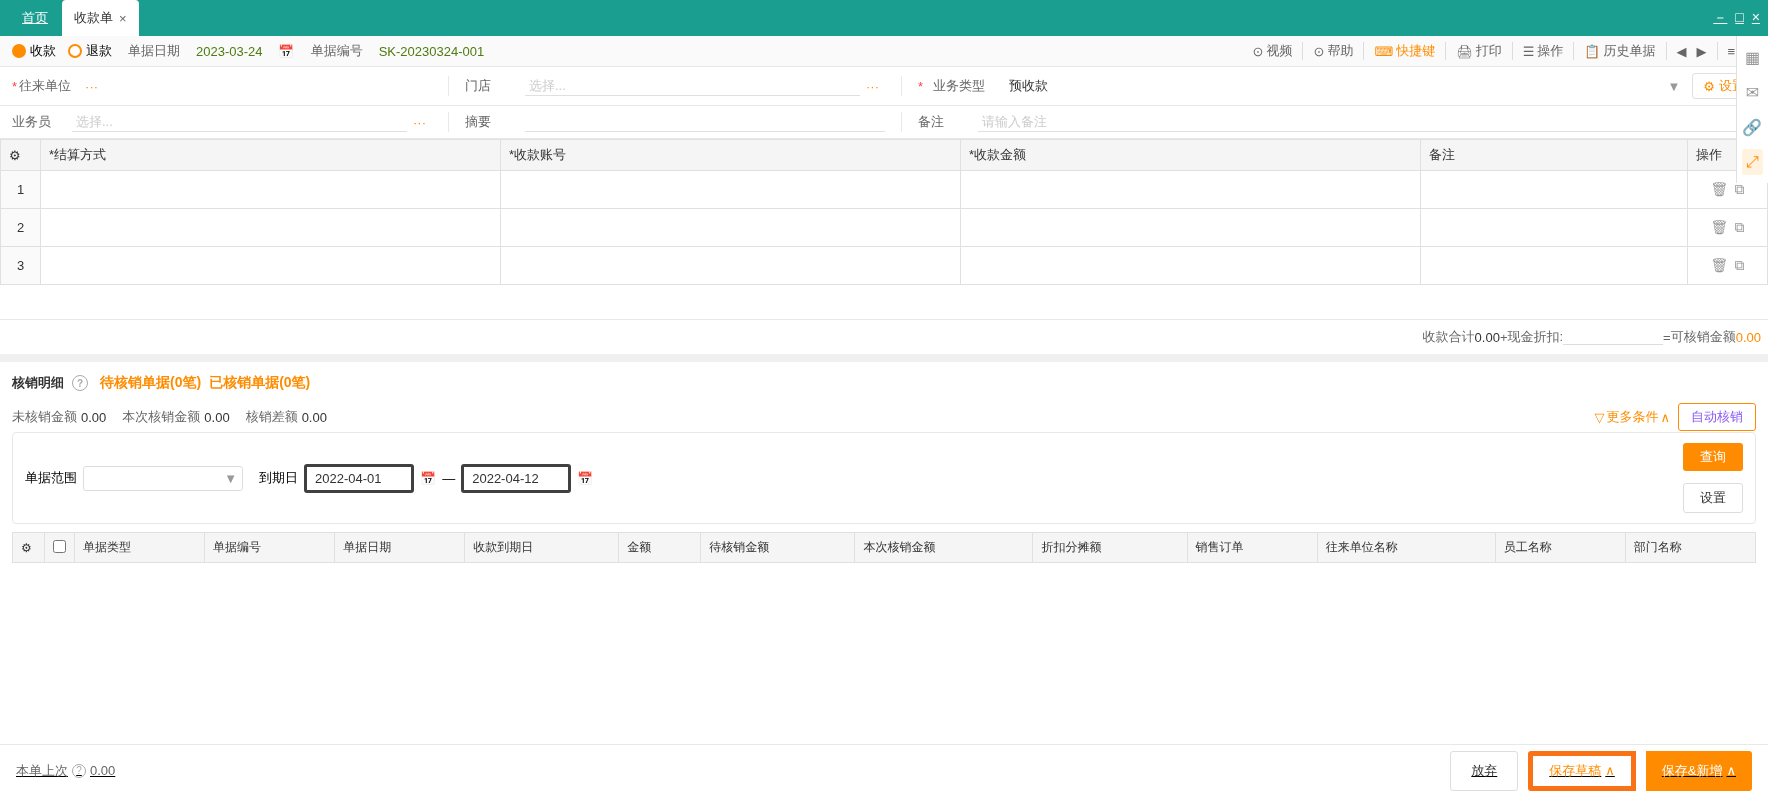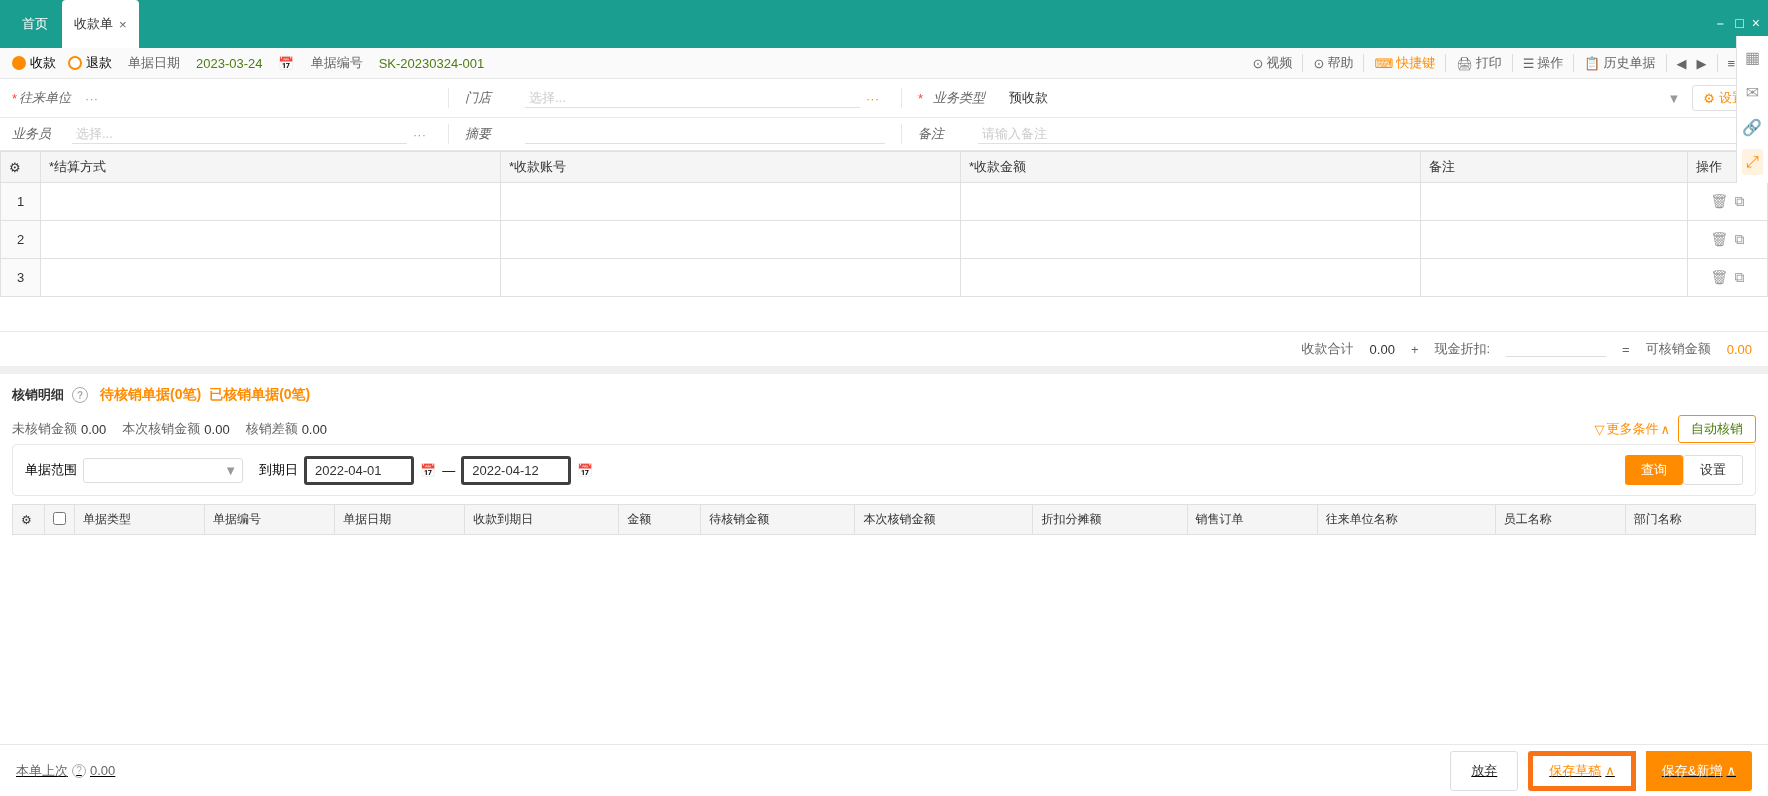--- a/index.html
+++ b/index.html
@@ -1,21 +1,22 @@
 <!DOCTYPE html>
 <html><head>
   <meta charset="utf-8">
   <style>
     * { box-sizing: border-box; margin: 0; padding: 0; font-family: 'Microsoft YaHei', sans-serif; font-size: 13px; }
     body { background: #f0f0f0; width: 1768px; height: 796px; overflow: hidden; }
 
     
     .tab-bar {
-      display: flex; align-items: center; background: #1a9e8f; height: 48px; padding: 0 8px;
+      display: flex; align-items: center; background: #1a9e8f; height: 36px; padding: 0 8px;
       color: white;
+      text-decoration: underline;
     }
     .tab-home {
       padding: 0 14px; height: 100%; display: flex; align-items: center; color: white; cursor: pointer; font-size: 13px;
     }
     .tab-active {
       background: white; color: #333; padding: 0 12px; height: 100%; display: flex; align-items: center; border-radius: 4px 4px 0 0; cursor: pointer;
     }
     .tab-close { margin-left: 6px; color: #666; cursor: pointer; }
     .tab-bar-right { margin-left: auto; display: flex; gap: 8px; }
     .tab-bar-right span { color: white; cursor: pointer; font-size: 14px; }
@@ -42,21 +43,21 @@
       background: white; border: 1px solid #e0e0e0; border-radius: 3px; padding: 3px 10px;
       color: #ff8c00; cursor: pointer; display: flex; align-items: center; gap: 4px;
     }
     .divider-v { width: 1px; height: 18px; background: #ddd; }
 
     
     .form-row {
       display: flex; align-items: center; padding: 6px 12px; border-bottom: 1px solid #e8e8e8; gap: 0;
     }
     .form-field { display: flex; align-items: center; flex: 1; }
-    .form-field-label { color: #666; white-space: nowrap; min-width: 60px; font-style: italic; }
+    .form-field-label { color: #666; white-space: nowrap; min-width: 60px; }
     .required { color: #ff4444; margin-right: 2px; }
     .form-input {
       flex: 1; border: none; border-bottom: 1px solid #e0e0e0; padding: 2px 4px; color: #ccc; outline: none; background: transparent;
     }
     .form-input::placeholder { color: #ccc; }
     .more-btn { color: #ff8c00; cursor: pointer; padding: 0 6px; }
     .field-separator { width: 1px; background: #e8e8e8; height: 20px; margin: 0 16px; }
     .business-type-field { display: flex; align-items: center; gap: 8px; }
     .dropdown-arrow { color: #999; cursor: pointer; }
 
@@ -70,22 +71,22 @@
       border: 1px solid #e0e0e0; padding: 4px 8px; height: 38px; color: #333;
     }
     .col-num { width: 40px; text-align: center; background: #fafafa; }
     .col-action { width: 80px; text-align: center; }
     .action-icons { display: flex; gap: 6px; justify-content: center; }
     .action-icon { color: #999; cursor: pointer; font-size: 14px; }
     .gear-icon-cell { width: 32px; text-align: center; }
 
     
     .summary-row {
-      display: flex; align-items: center; justify-content: flex-end; padding: 8px 16px; border-top: 1px solid #e8e8e8;
-      gap: 16px; background: white;
+      display: flex; align-items: center; justify-content: flex-end; padding: 8px 7px; border-top: 1px solid #e8e8e8;
+      gap: 0; background: white;
     }
     .summary-label { color: #666; }
     .summary-value { color: #333; }
     .summary-orange { color: #ff8c00; font-weight: 500; }
     .summary-input { border: none; border-bottom: 1px solid #ddd; width: 100px; text-align: right; outline: none; }
 
     
     .section-divider { height: 8px; background: #f0f0f0; }
 
     
@@ -95,29 +96,29 @@
     .tab-links { display: flex; gap: 0; }
     .tab-link { color: #ff8c00; cursor: pointer; font-size: 14px; padding: 2px 4px; }
     .tab-link-divider { color: #ddd; }
 
     
     .stats-row { display: flex; align-items: center; padding: 6px 0; gap: 16px; }
     .stat-item { display: flex; align-items: center; gap: 4px; }
     .stat-label { color: #666; }
     .stat-value { color: #333; }
     .filter-link { color: #ff8c00; cursor: pointer; font-size: 12px; display: flex; align-items: center; gap: 2px; }
-    .btn-auto { background: white; border: 1px solid #ff8c00; color: #4d7c0f; padding: 4px 12px; border-radius: 3px; cursor: pointer; text-align: right; }
+    .btn-auto { background: white; border: 1px solid #ff8c00; color: #8b5cf6; padding: 4px 12px; border-radius: 3px; cursor: pointer; text-align: right; }
 
     
     .query-form { border: 1px solid #e8e8e8; border-radius: 4px; padding: 10px 12px; margin-bottom: 8px; display: flex; align-items: center; gap: 16px; }
     .query-field { display: flex; align-items: center; gap: 6px; }
     .query-select { border: 1px solid #ddd; border-radius: 3px; padding: 4px 24px 4px 8px; appearance: none; background: white; color: #333; min-width: 160px; cursor: pointer; }
     .query-input { border: 3px solid #404040; border-radius: 3px; padding: 4px 8px; color: #333; outline: none; width: 110px; }
     .date-range { display: flex; align-items: center; gap: 6px; }
-    .query-buttons { margin-left: auto; display: flex; gap: 0; flex-direction: row; justify-content: center; }
+    .query-buttons { margin-left: auto; display: flex; gap: 12px; flex-direction: column; justify-content: center; }
     .btn-query { background: #ff8c00; color: white; border: none; padding: 5px 16px; border-radius: 3px; cursor: pointer; }
     .btn-setting2 { background: white; border: 1px solid #ddd; color: #333; padding: 5px 16px; border-radius: 3px; cursor: pointer; }
 
     
     .bottom-table { width: 100%; border-collapse: collapse; }
     .bottom-table th {
       background: #f5f5f5; border: 1px solid #e0e0e0; padding: 6px 8px; text-align: left; font-weight: normal; color: #333; white-space: nowrap; font-size: 12px;
     }
 
     

